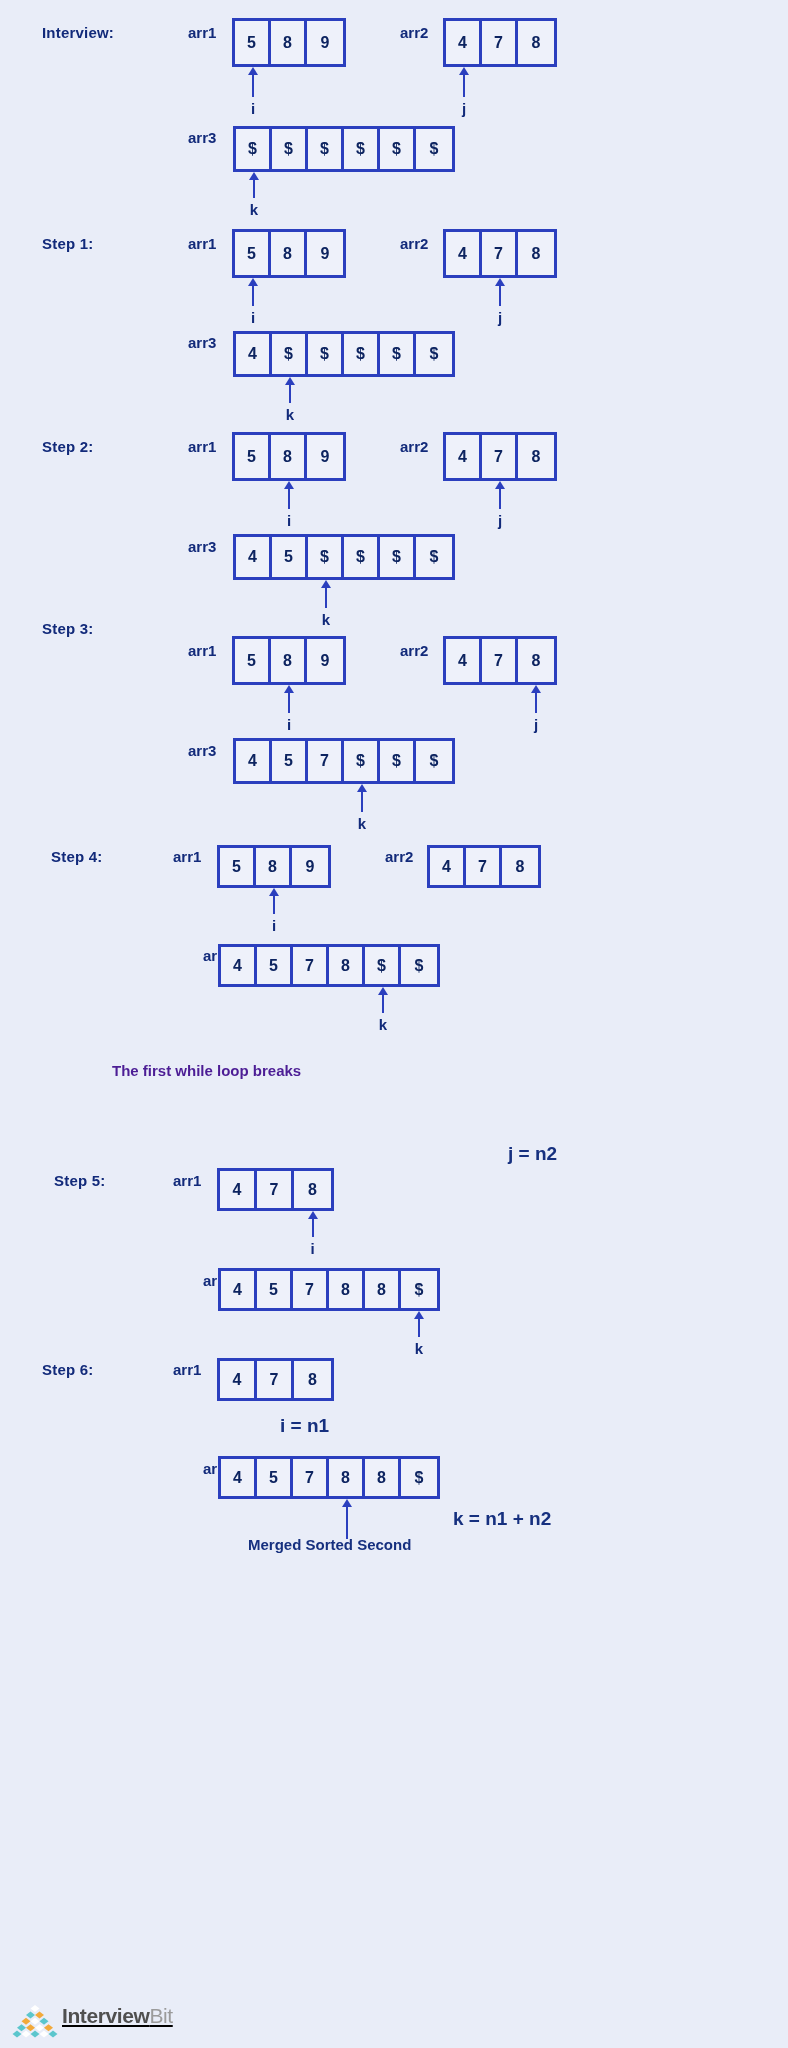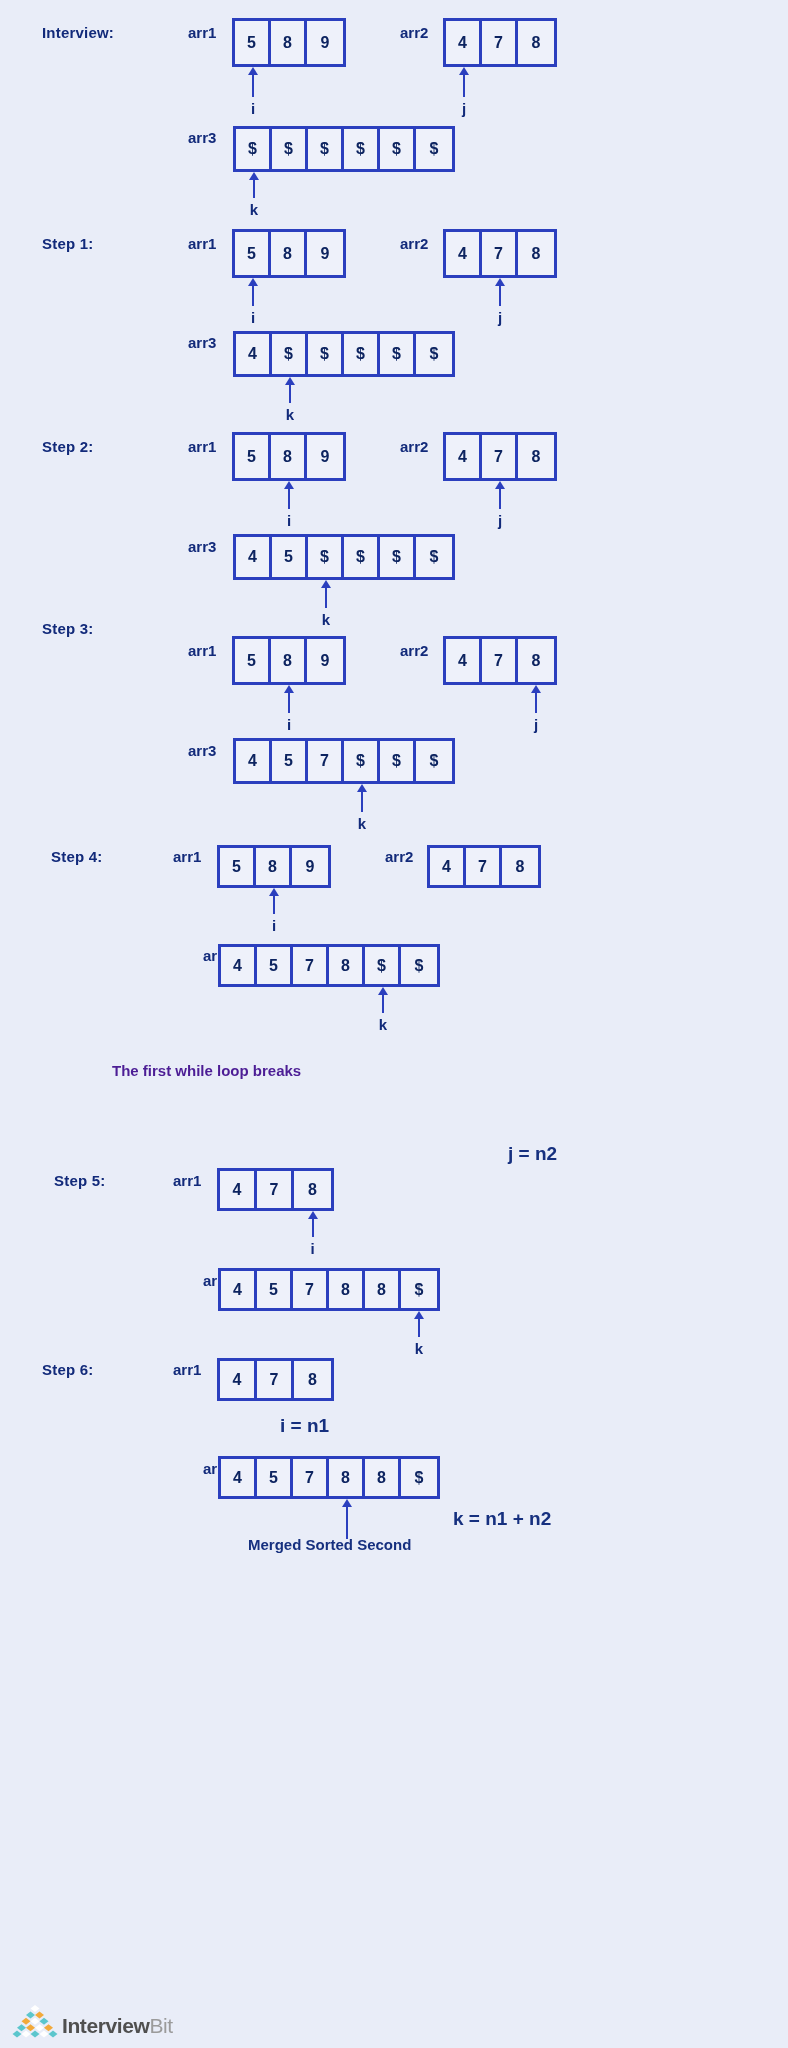--- a/index.html
+++ b/index.html
@@ -100,21 +100,22 @@
     font-size: 15px;
     color: #122a7a;
     margin-top: 4px;
     line-height: 1;
   }
 
   
   #logo {
     position: absolute;
     display: flex;
-    align-items: flex-end;
+    align-items: flex-start;
+    text-decoration: underline;
   }
   .logo-mark { width: 46px; height: 34px; }
   .logo-word {
     font-size: 21px;
     margin-left: 4px;
     letter-spacing: -0.4px;
     font-family: "Liberation Sans", sans-serif;
   }
   .logo-word .w1 { color: #4f4f4f; font-weight: bold; }
   .logo-word .w2 { color: #9b9b9b; font-weight: normal; }

